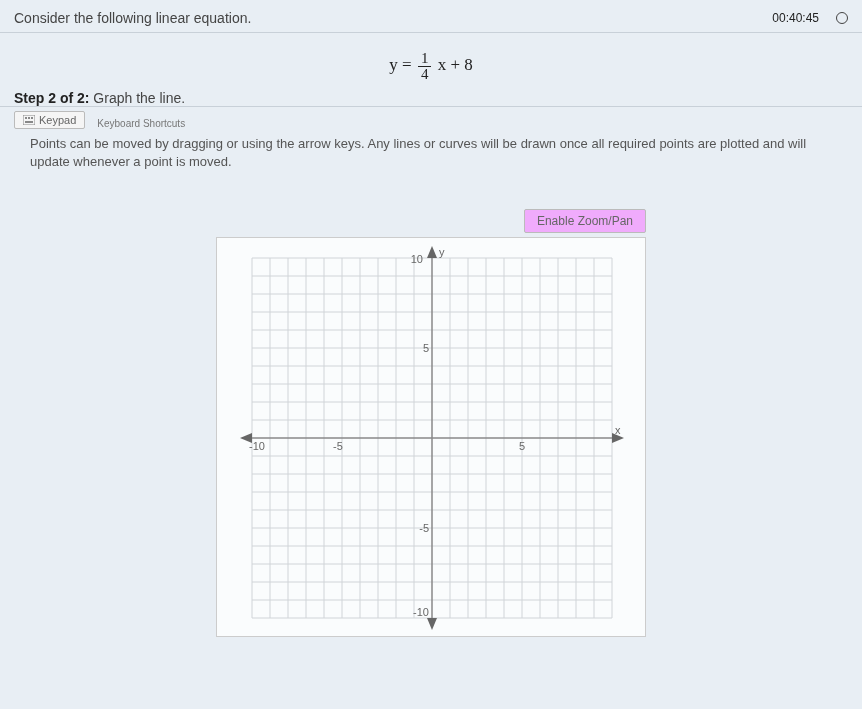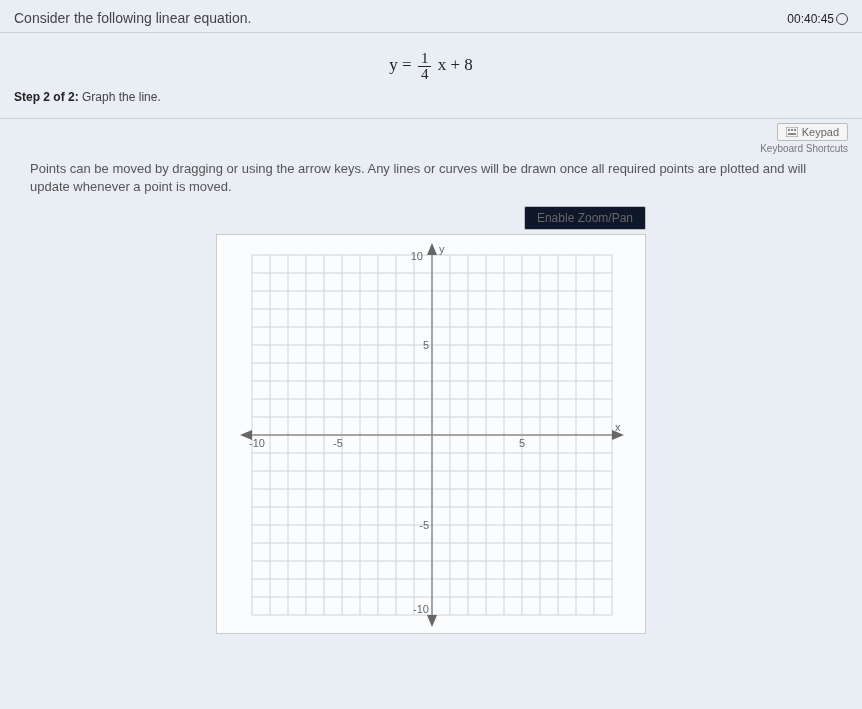--- a/index.html
+++ b/index.html
@@ -13,34 +13,34 @@
     }
     .page {
       background: #e8eef4;
       margin: 0;
       padding: 0;
       height: 100%;
     }
     .header-row {
       display: flex;
       justify-content: space-between;
-      align-items: flex-end;
+      align-items: center;
       padding: 10px 14px 6px 14px;
       border-bottom: 1px solid #c8d0d8;
     }
     .prompt-text {
       font-size: 14px;
       color: #444;
     }
     .timer {
       font-size: 12px;
       color: #222;
       display: flex;
       align-items: center;
-      gap: 2px;
+      gap: 17px;
     }
     .timer .clock-icon {
       width: 12px; height: 12px;
       border: 1.4px solid #444;
       border-radius: 50%;
       position: relative;
       display: inline-block;
     }
     .equation-block {
       text-align: center;
@@ -53,39 +53,37 @@
       display: inline-block;
       vertical-align: middle;
       text-align: center;
       font-size: 15px;
       line-height: 1;
       margin: 0 2px;
     }
     .frac .num { display: block; border-bottom: 1px solid #222; padding: 0 3px; }
     .frac .den { display: block; padding: 0 3px; }
     .step-row {
-      padding: 4px 14px 14px 14px;
-      font-size: 12px;
+      padding: 4px 14px 0 14px;
+      font-size: 14px;
       color: #444;
       border-bottom: 1px solid #c8d0d8;
     }
     .step-row b { color: #222; }
     .answer-row {
       padding: 10px 14px 6px 14px;
       font-size: 14px;
       color: #333;
       border-bottom: 1px solid #c8d0d8;
     }
     .tools-row {
       display: flex;
-      justify-content: flex-end;
       padding: 4px 14px 0 14px;
-      flex-direction: column;
       align-items: flex-end;
-      gap: 2px;
+      gap: 12px;
     }
     .keypad-btn {
       font-size: 11px;
       color: #666;
       border: 1px solid #bbb;
       background: #f5f5f5;
       padding: 2px 8px;
       border-radius: 2px;
       display: inline-flex;
       align-items: center;
@@ -107,23 +105,24 @@
       position: relative;
     }
     .zoom-btn-row {
       text-align: right;
       padding-bottom: 4px;
     }
     .zoom-btn {
       font-size: 12px;
       color: #666;
       border: 1px solid #bbb;
-      background: #0f172a;
+      background: #f0abfc;
       padding: 4px 12px;
       border-radius: 2px;
+      margin-top: 28px;
     }
     .graph-container {
       width: 430px;
       height: 400px;
       border: 1px solid #ccc;
       background: #fafcfd;
       position: relative;
     }
     svg.grid { display:block; }
     .axis-label { font-size: 11px; fill: #666; font-family: Arial, sans-serif; }

